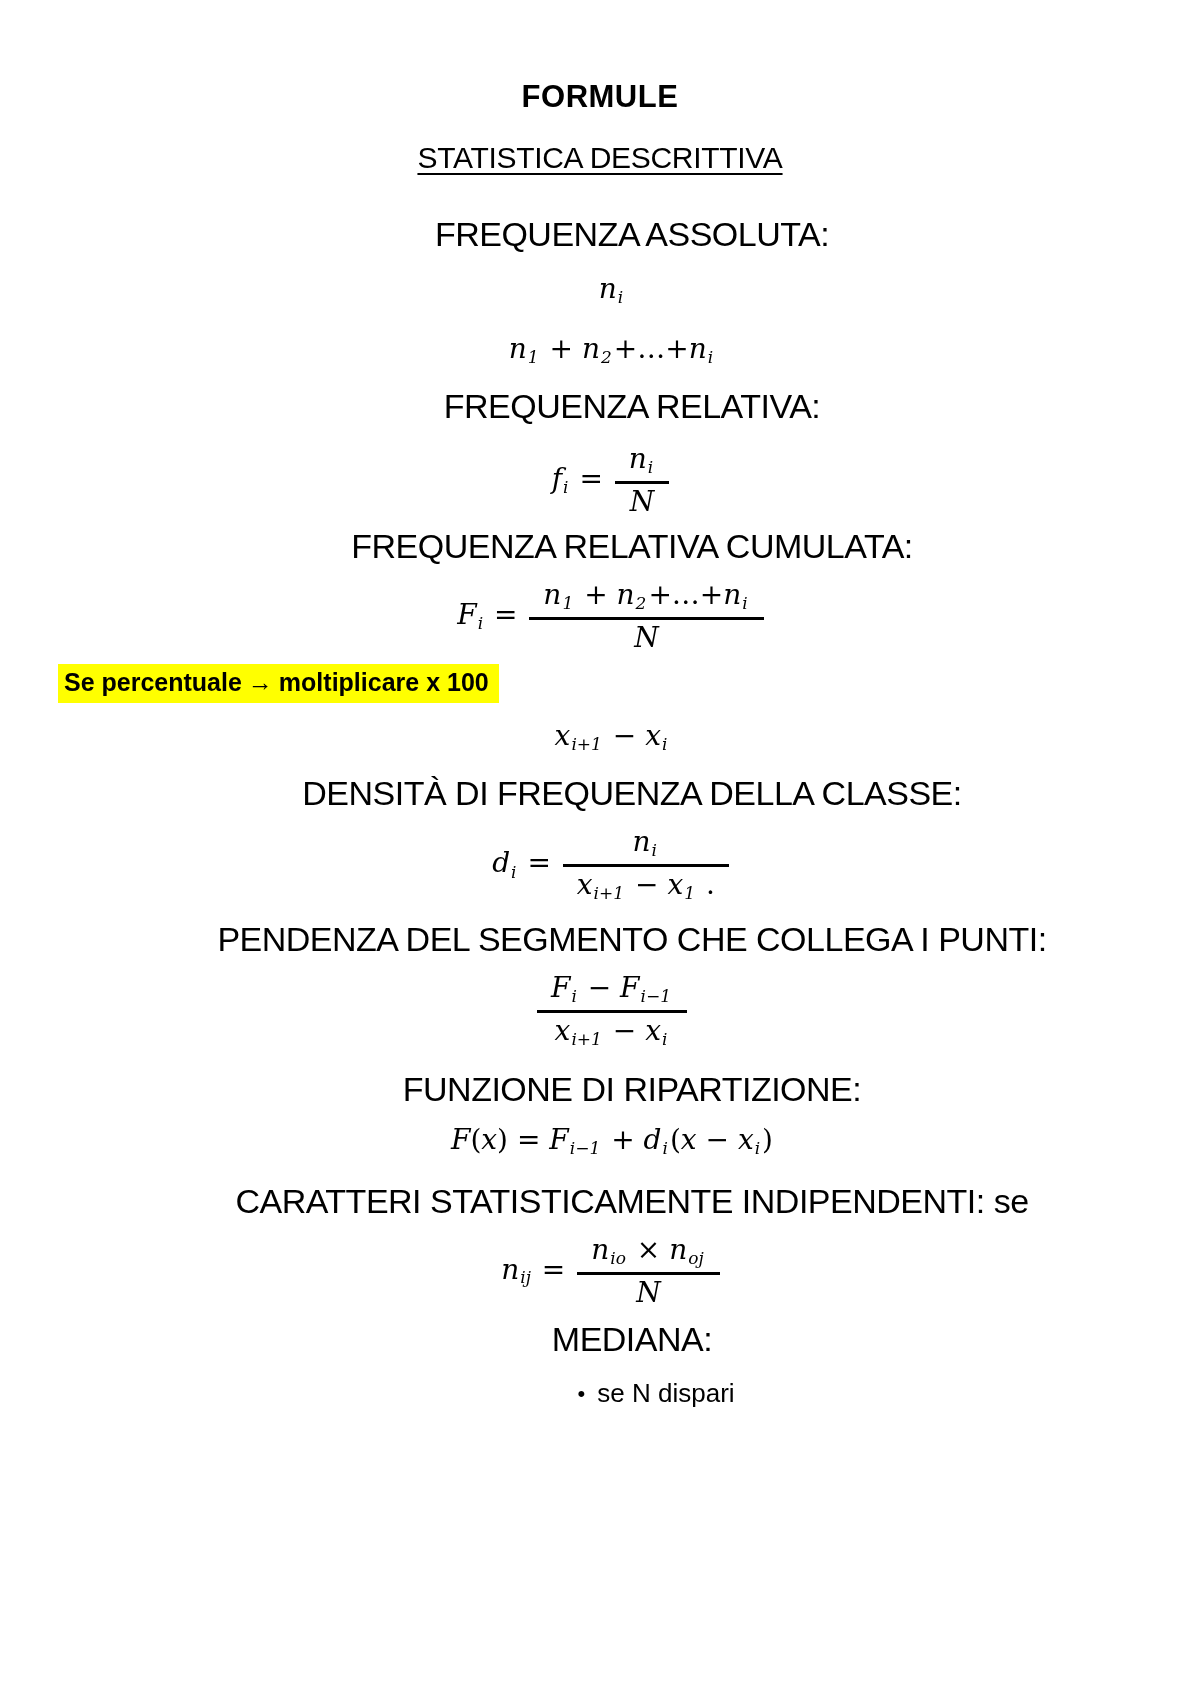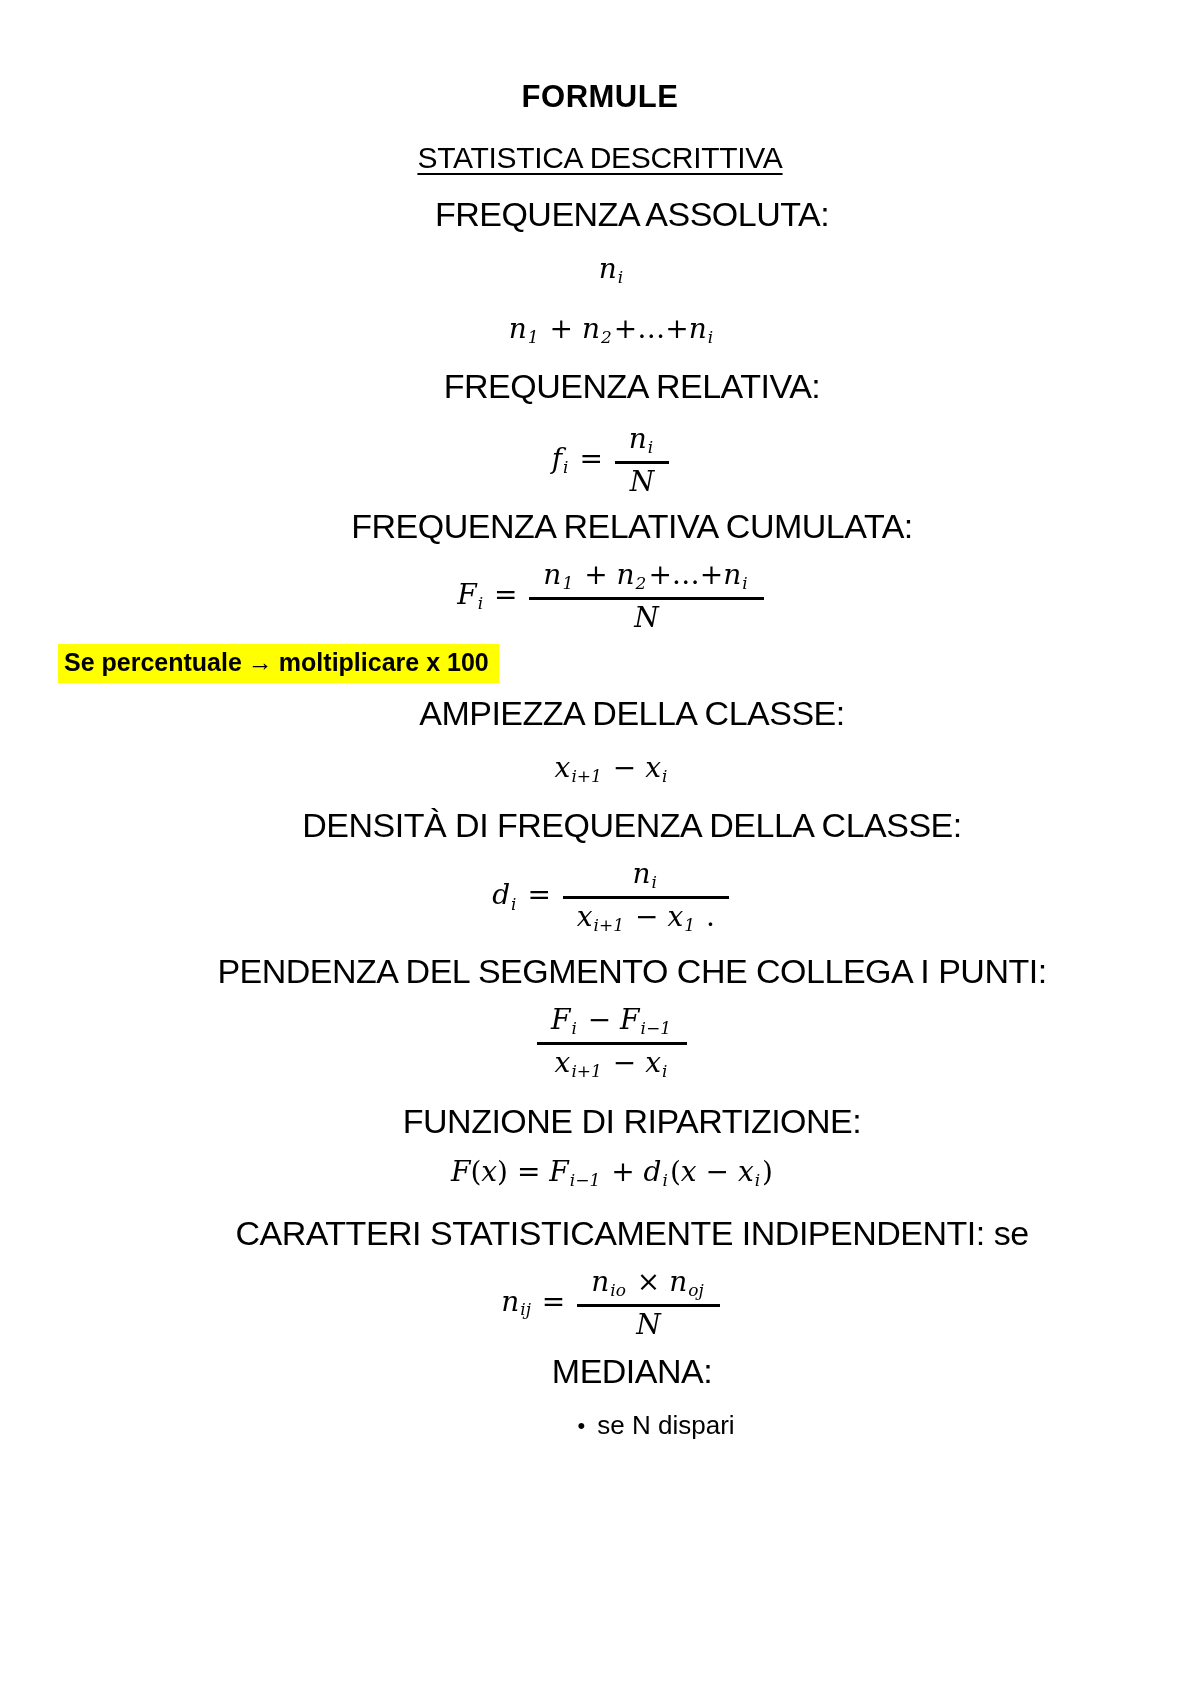--- a/index.html
+++ b/index.html
@@ -82,21 +82,21 @@
   }
   .bullet-marker{
     display:inline-block;
     width:32px;
     font-size:22px;
     vertical-align:1px;
   }
   
   .mb12{margin-bottom:12px;} .mb16{margin-bottom:16px;} .mb18{margin-bottom:18px;}
   .mb20{margin-bottom:20px;} .mb22{margin-bottom:22px;} .mb24{margin-bottom:24px;}
-  .mb26{margin-bottom:26px;} .mb28{margin-bottom:24px;}
+  .mb26{margin-bottom:26px;} .mb28{margin-bottom:44px;}
 </style>
 </head>
 <body>
 
 <div class="doc">
 
   <div class="doc-title center mb26">FORMULE</div>
 
   <div class="doc-subtitle center mb28">
     <span class="u">STATISTICA DESCRITTIVA</span>
@@ -110,21 +110,20 @@
   <div class="heading mb24">FREQUENZA RELATIVA:</div>
   <div class="formula mb16"><span class="mv">f</span><span class="msub">i</span><span class="mop"> = </span><span class="frac"><span class="fnum"><span class="mv">n</span><span class="msub">i</span></span><span class="fden"><span class="mv">N</span></span></span></div>
 
   <div class="heading mb20">FREQUENZA RELATIVA CUMULATA:</div>
   <div class="formula mb12"><span class="mv">F</span><span class="msub">i</span><span class="mop"> = </span><span class="frac"><span class="fnum"><span class="mv">n</span><span class="msub">1</span><span class="mop"> + </span><span class="mv">n</span><span class="msub">2</span><span class="mop">+…+</span><span class="mv">n</span><span class="msub">i</span></span><span class="fden"><span class="mv">N</span></span></span></div>
 
   <div class="note-row mb16">
     <span class="note" style="background: rgb(255, 255, 0);"><span>Se percentuale</span><span class="arrow">→</span><span>moltiplicare x 100</span></span>
   </div>
 
-  <div class="heading mb24">AMPIEZZA DELLA CLASSE:</div>
   <div class="formula mb18"><span class="mv">x</span><span class="msub">i+1</span><span class="mop"> − </span><span class="mv">x</span><span class="msub">i</span></div>
 
   <div class="heading mb20">DENSITÀ DI FREQUENZA DELLA CLASSE:</div>
   <div class="formula mb22"><span class="mv">d</span><span class="msub">i</span><span class="mop"> = </span><span class="frac"><span class="fnum"><span class="mv">n</span><span class="msub">i</span></span><span class="fden"><span class="mv">x</span><span class="msub">i+1</span><span class="mop"> − </span><span class="mv">x</span><span class="msub">1</span><span class="mop"> .</span></span></span></div>
 
   <div class="heading mb20">PENDENZA DEL SEGMENTO CHE COLLEGA I PUNTI:</div>
   <div class="formula mb26"><span class="frac"><span class="fnum"><span class="mv">F</span><span class="msub">i</span><span class="mop"> − </span><span class="mv">F</span><span class="msub">i−1</span></span><span class="fden"><span class="mv">x</span><span class="msub">i+1</span><span class="mop"> − </span><span class="mv">x</span><span class="msub">i</span></span></span></div>
 
   <div class="heading mb20">FUNZIONE DI RIPARTIZIONE:</div>
   <div class="formula mb22"><span class="mv">F</span><span class="mop">(</span><span class="mv">x</span><span class="mop">) = </span><span class="mv">F</span><span class="msub">i−1</span><span class="mop"> + </span><span class="mv">d</span><span class="msub">i</span><span class="mop">(</span><span class="mv">x</span><span class="mop"> − </span><span class="mv">x</span><span class="msub">i</span><span class="mop">)</span></div>

